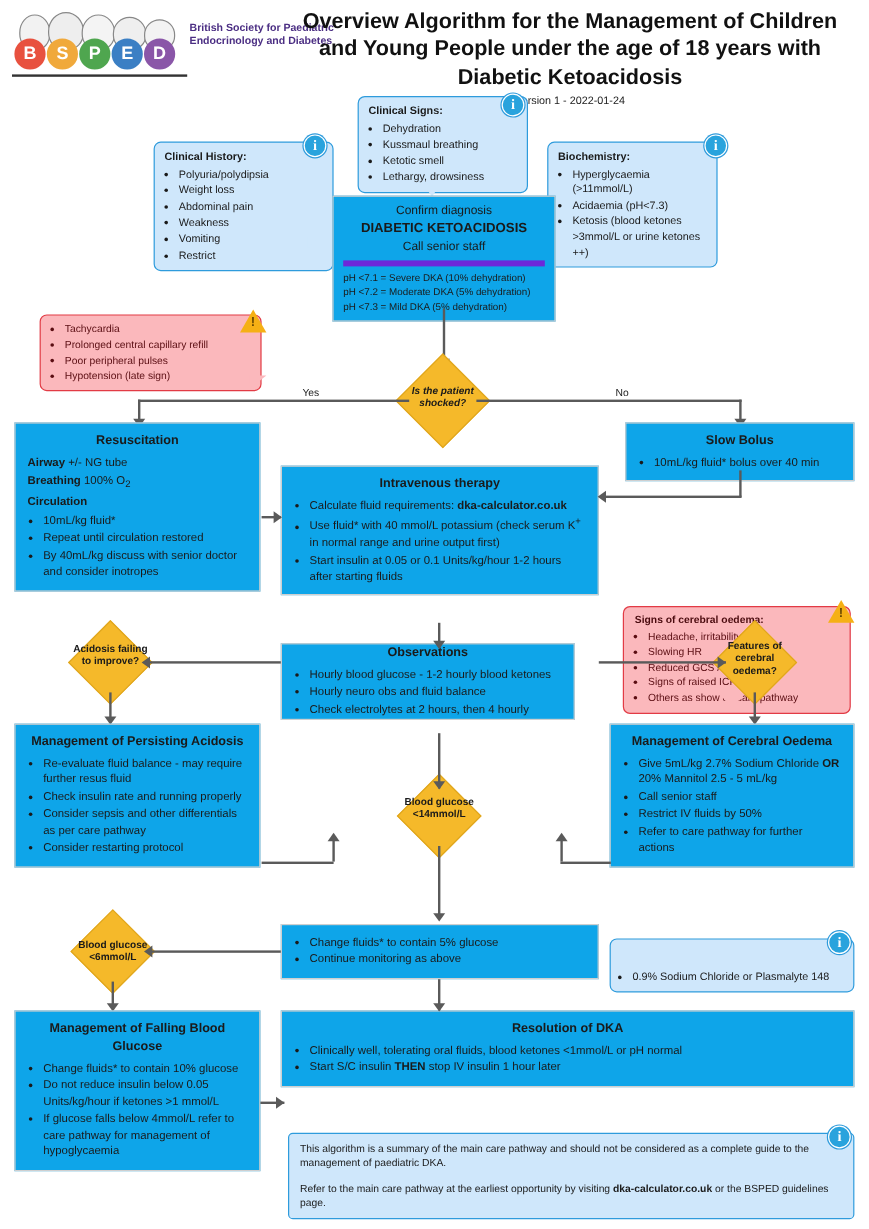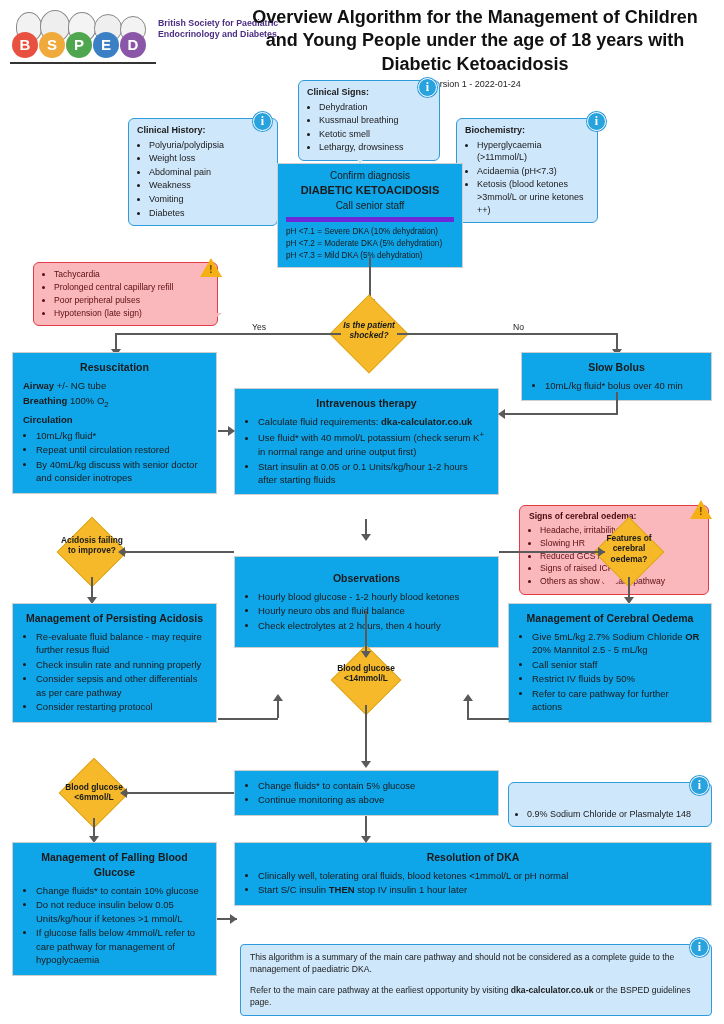--- a/index.html
+++ b/index.html
@@ -117,21 +117,21 @@
 </div>
 
 <div class="abs blue" id="bx-hist" style="left:128px; top:118px; width:150px;">
   <div class="hd">Clinical History:</div>
   <ul>
     <li>Polyuria/polydipsia</li>
     <li>Weight loss</li>
     <li>Abdominal pain</li>
     <li>Weakness</li>
     <li>Vomiting</li>
-    <li>Diabetes</li>
+    <li>Restrict</li>
   </ul>
 </div>
 <div class="info" style="left:253px; top:112px;">i</div>
 <div class="tail" style="left:256px; top:198px; border-left:9px solid #cfe7fb; border-bottom:10px solid transparent; border-top:0;"></div>
 
 <div class="abs blue" id="bx-signs" style="left:298px; top:80px; width:142px;">
   <div class="hd">Clinical Signs:</div>
   <ul>
     <li>Dehydration</li>
     <li>Kussmaul breathing</li>
@@ -232,21 +232,21 @@
     <li>Headache, irritability</li>
     <li>Slowing HR</li>
     <li>Reduced GCS / coma</li>
     <li>Signs of raised ICP</li>
     <li>Others as show on care pathway</li>
   </ul>
 </div>
 <div class="warn" style="left:690px; top:500px;"></div>
 <div class="tail" style="left:600px; top:579px; border-left:10px solid transparent; border-right:10px solid transparent; border-top:11px solid #fbb8bc;"></div>
 
-<div class="abs grey" id="bx-obs" style="left:234px; top:556px; width:265px; padding:14px 10px;">
+<div class="abs grey" id="bx-obs" style="left:234px; top:536px; width:245px; padding:0 10px;">
   <div class="hd">Observations</div>
   <ul>
     <li>Hourly blood glucose - 1-2 hourly blood ketones</li>
     <li>Hourly neuro obs and fluid balance</li>
     <li>Check electrolytes at 2 hours, then 4 hourly</li>
   </ul>
 </div>
 
 <div class="ln" style="left:365px; top:519px; width:1.6px; height:21px;"></div>
 <div class="ah down" style="left:361px; top:534px;"></div>

